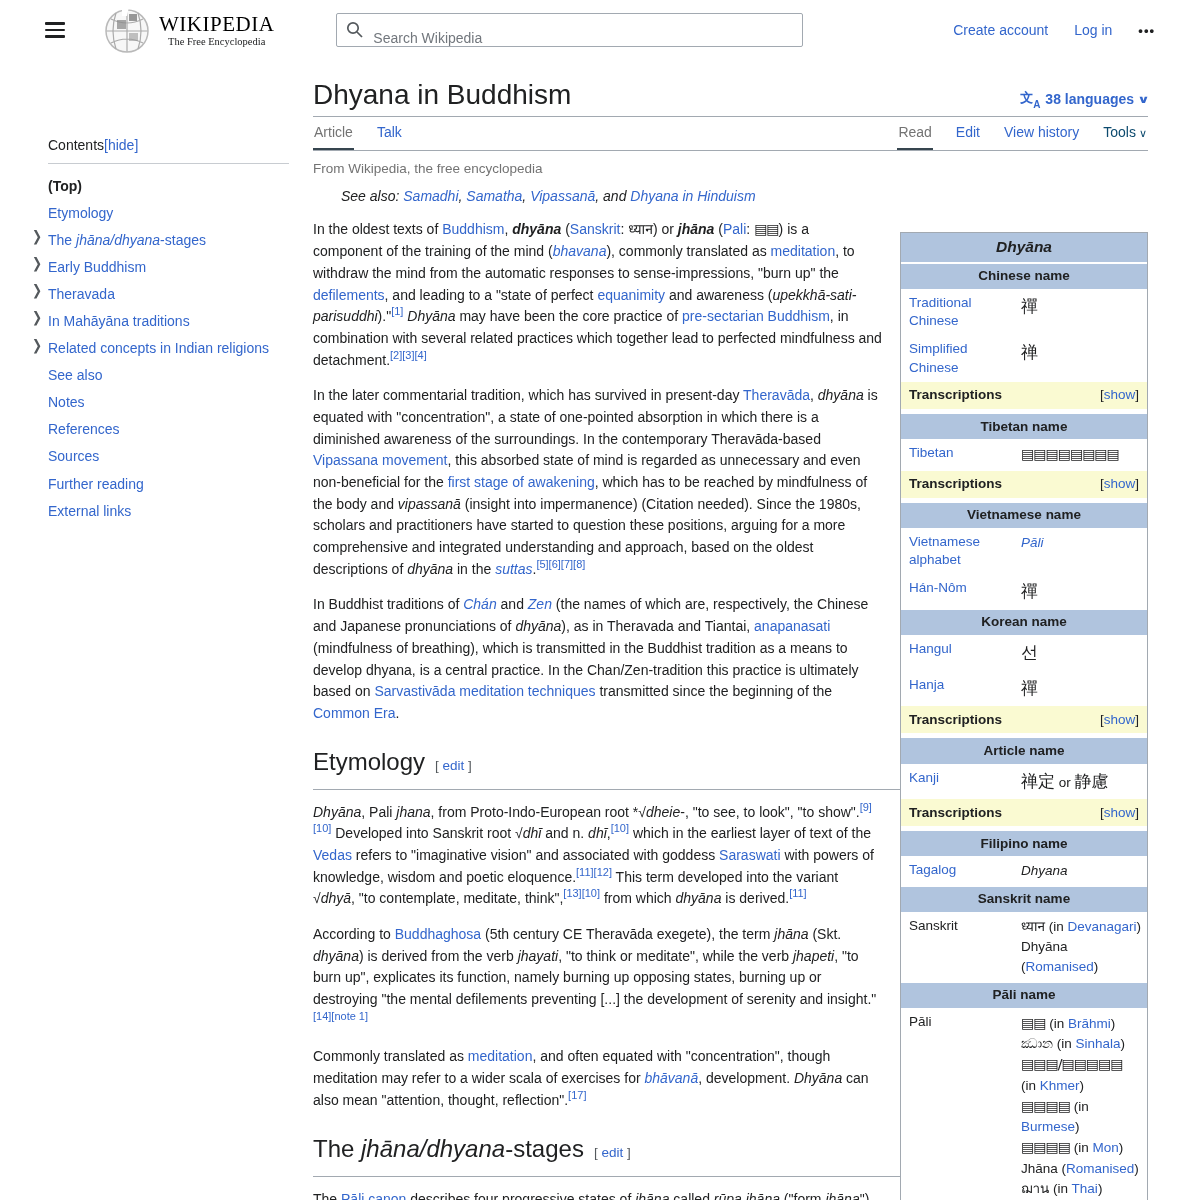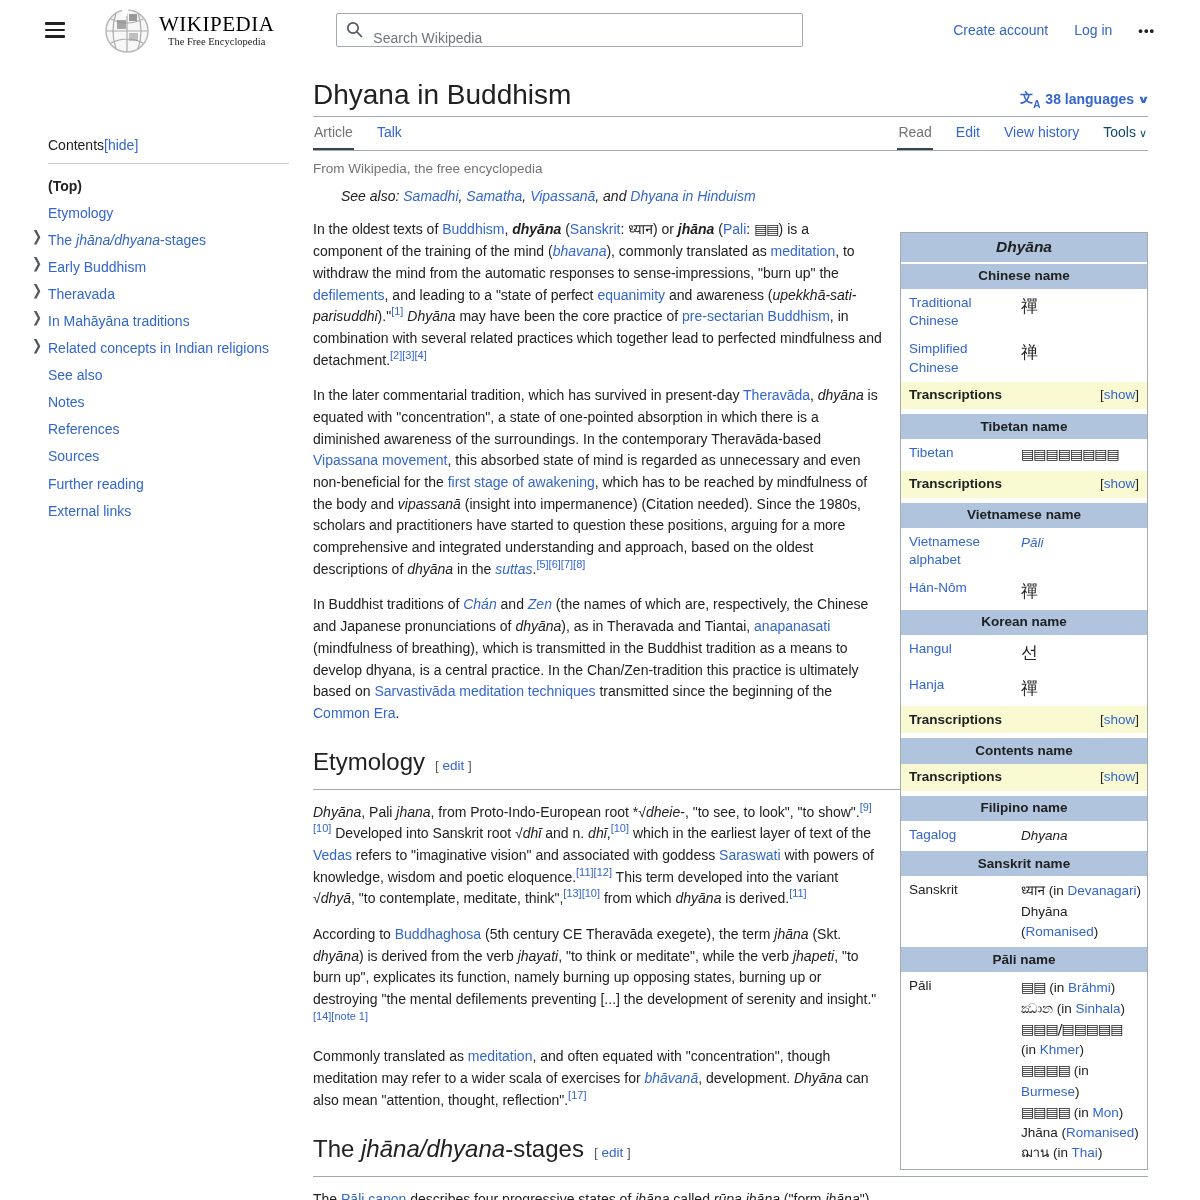--- a/index.html
+++ b/index.html
@@ -200,21 +200,25 @@
               <div class="ib-value"><span class="cjk">선</span></div>
             </div>
             <div class="ib-row">
               <div class="ib-label"><a class="lnk">Hanja</a></div>
               <div class="ib-value"><span class="cjk">禪</span></div>
             </div>
             <div class="ib-trans">
               <span class="tl">Transcriptions</span>
               <span><span class="brkt">[</span><a class="lnk">show</a><span class="brkt">]</span></span>
             </div>
-            <div class="ib-header">Contents name</div>
+            <div class="ib-header">Article name</div>
+            <div class="ib-row">
+              <div class="ib-label"><a class="lnk">Kanji</a></div>
+              <div class="ib-value"><span class="cjk">禅定</span><span> or </span><span class="cjk">静慮</span></div>
+            </div>
             <div class="ib-trans">
               <span class="tl">Transcriptions</span>
               <span><span class="brkt">[</span><a class="lnk">show</a><span class="brkt">]</span></span>
             </div>
             <div class="ib-header">Filipino name</div>
             <div class="ib-row">
               <div class="ib-label"><a class="lnk">Tagalog</a></div>
               <div class="ib-value"><span class="i">Dhyana</span></div>
             </div>
             <div class="ib-header">Sanskrit name</div>

